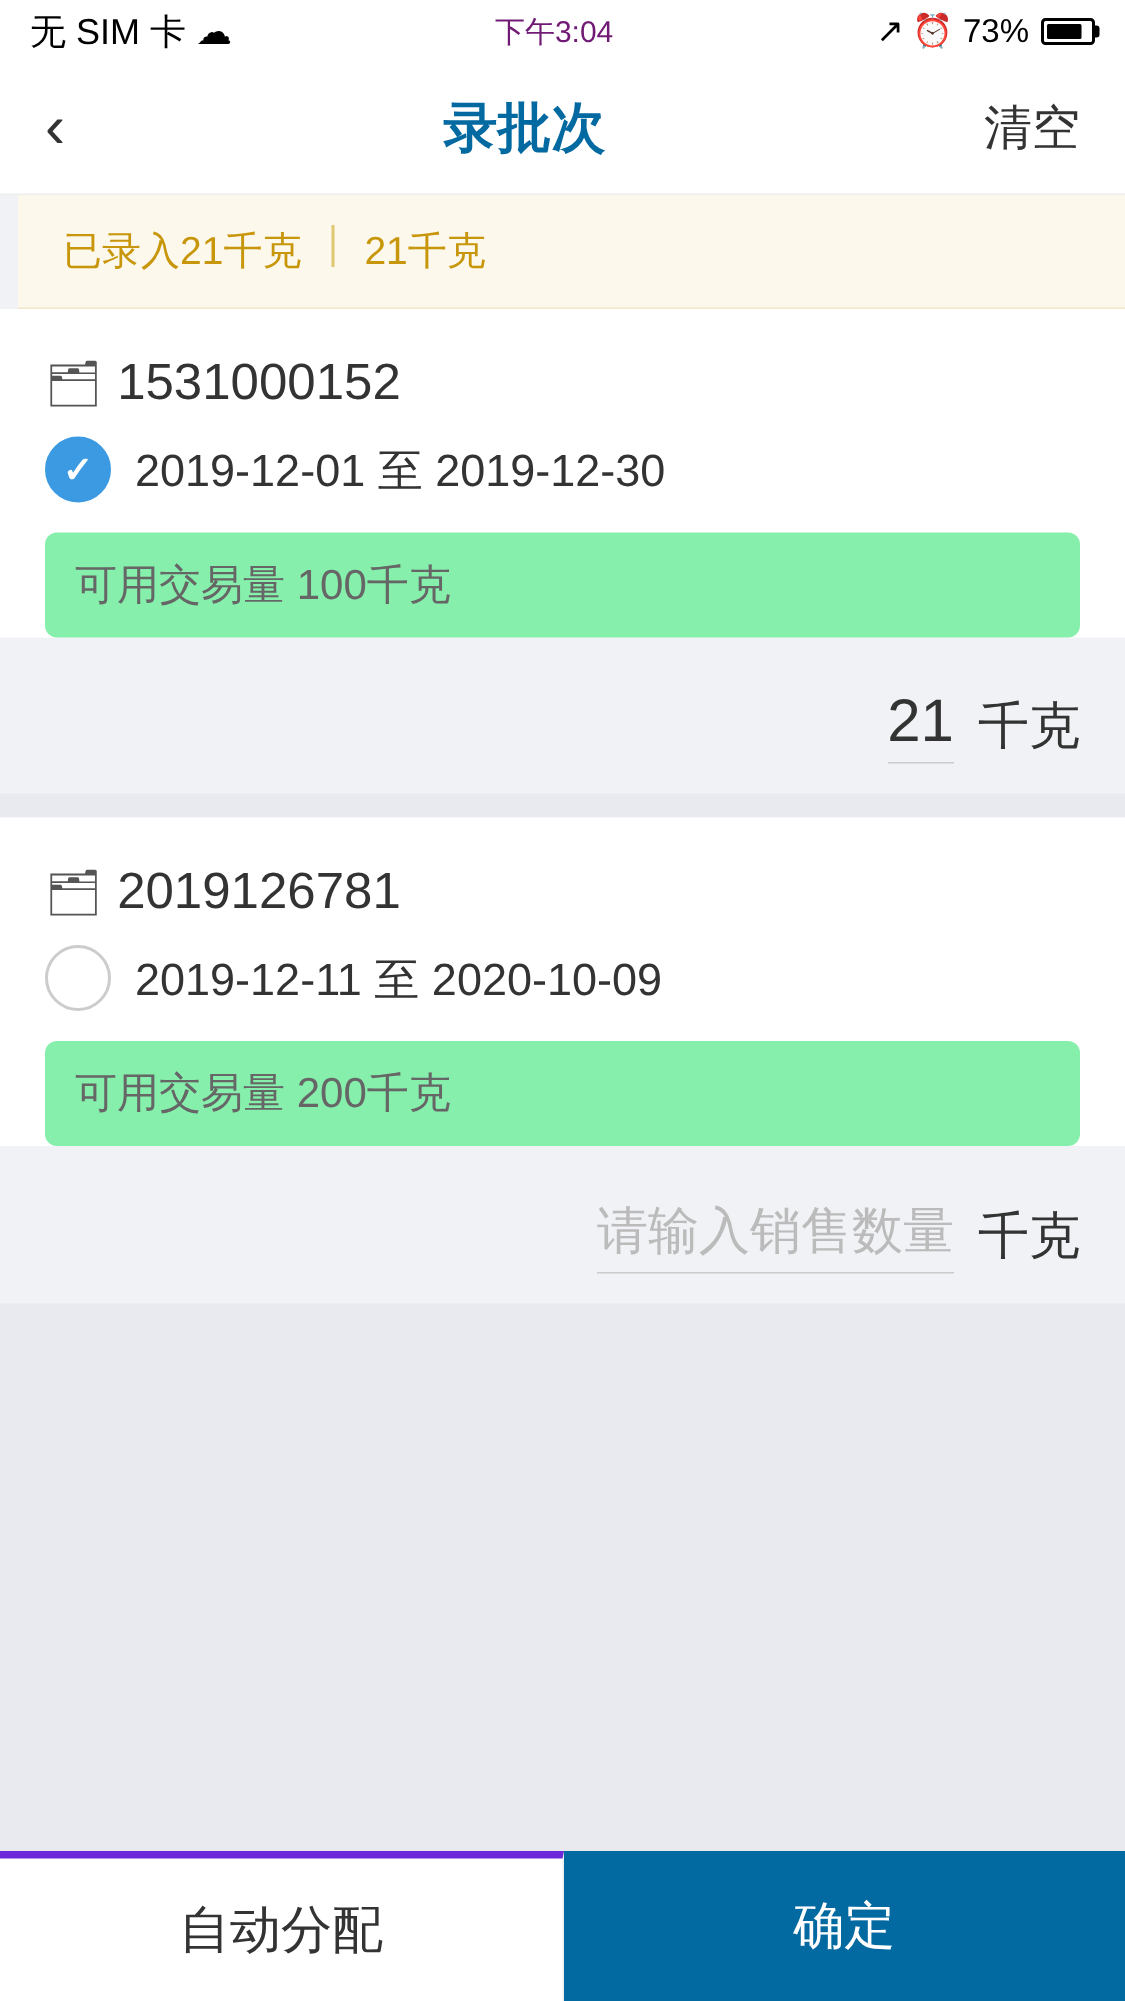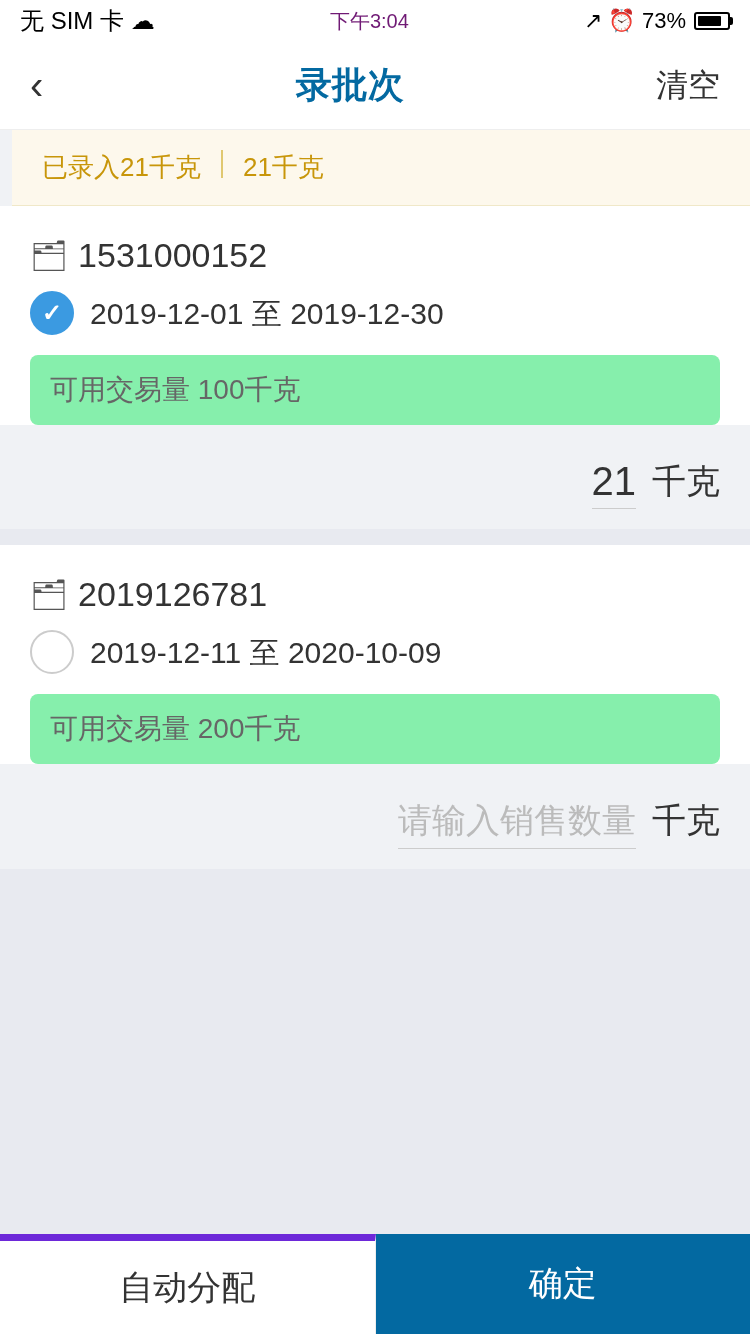--- a/index.html
+++ b/index.html
@@ -186,36 +186,37 @@
       left: 0;
     }
     .btn-auto {
       flex: 1;
       height: 100%;
       background: #fff;
       border: none;
       font-size: 34px;
       color: #333;
       cursor: pointer;
-      border-top: 7px solid #6d28d9;
+      border-top: 5px solid #6d28d9;
       border-right: 1px solid #eee;
     }
     .btn-confirm {
       flex: 1;
       height: 100%;
       background: #0369a1;
       border: none;
       font-size: 34px;
       color: #fff;
       cursor: pointer;
     }
 
     
     .qty-line-container {
       display: flex;
+      align-items: center;
       justify-content: flex-end;
       padding: 14px 30px 20px 30px;
       gap: 16px;
     }
     .qty-line-inner {
       display: flex;
       align-items: baseline;
       gap: 0;
       border-bottom: 1px solid #ccc;
       padding-bottom: 4px;

